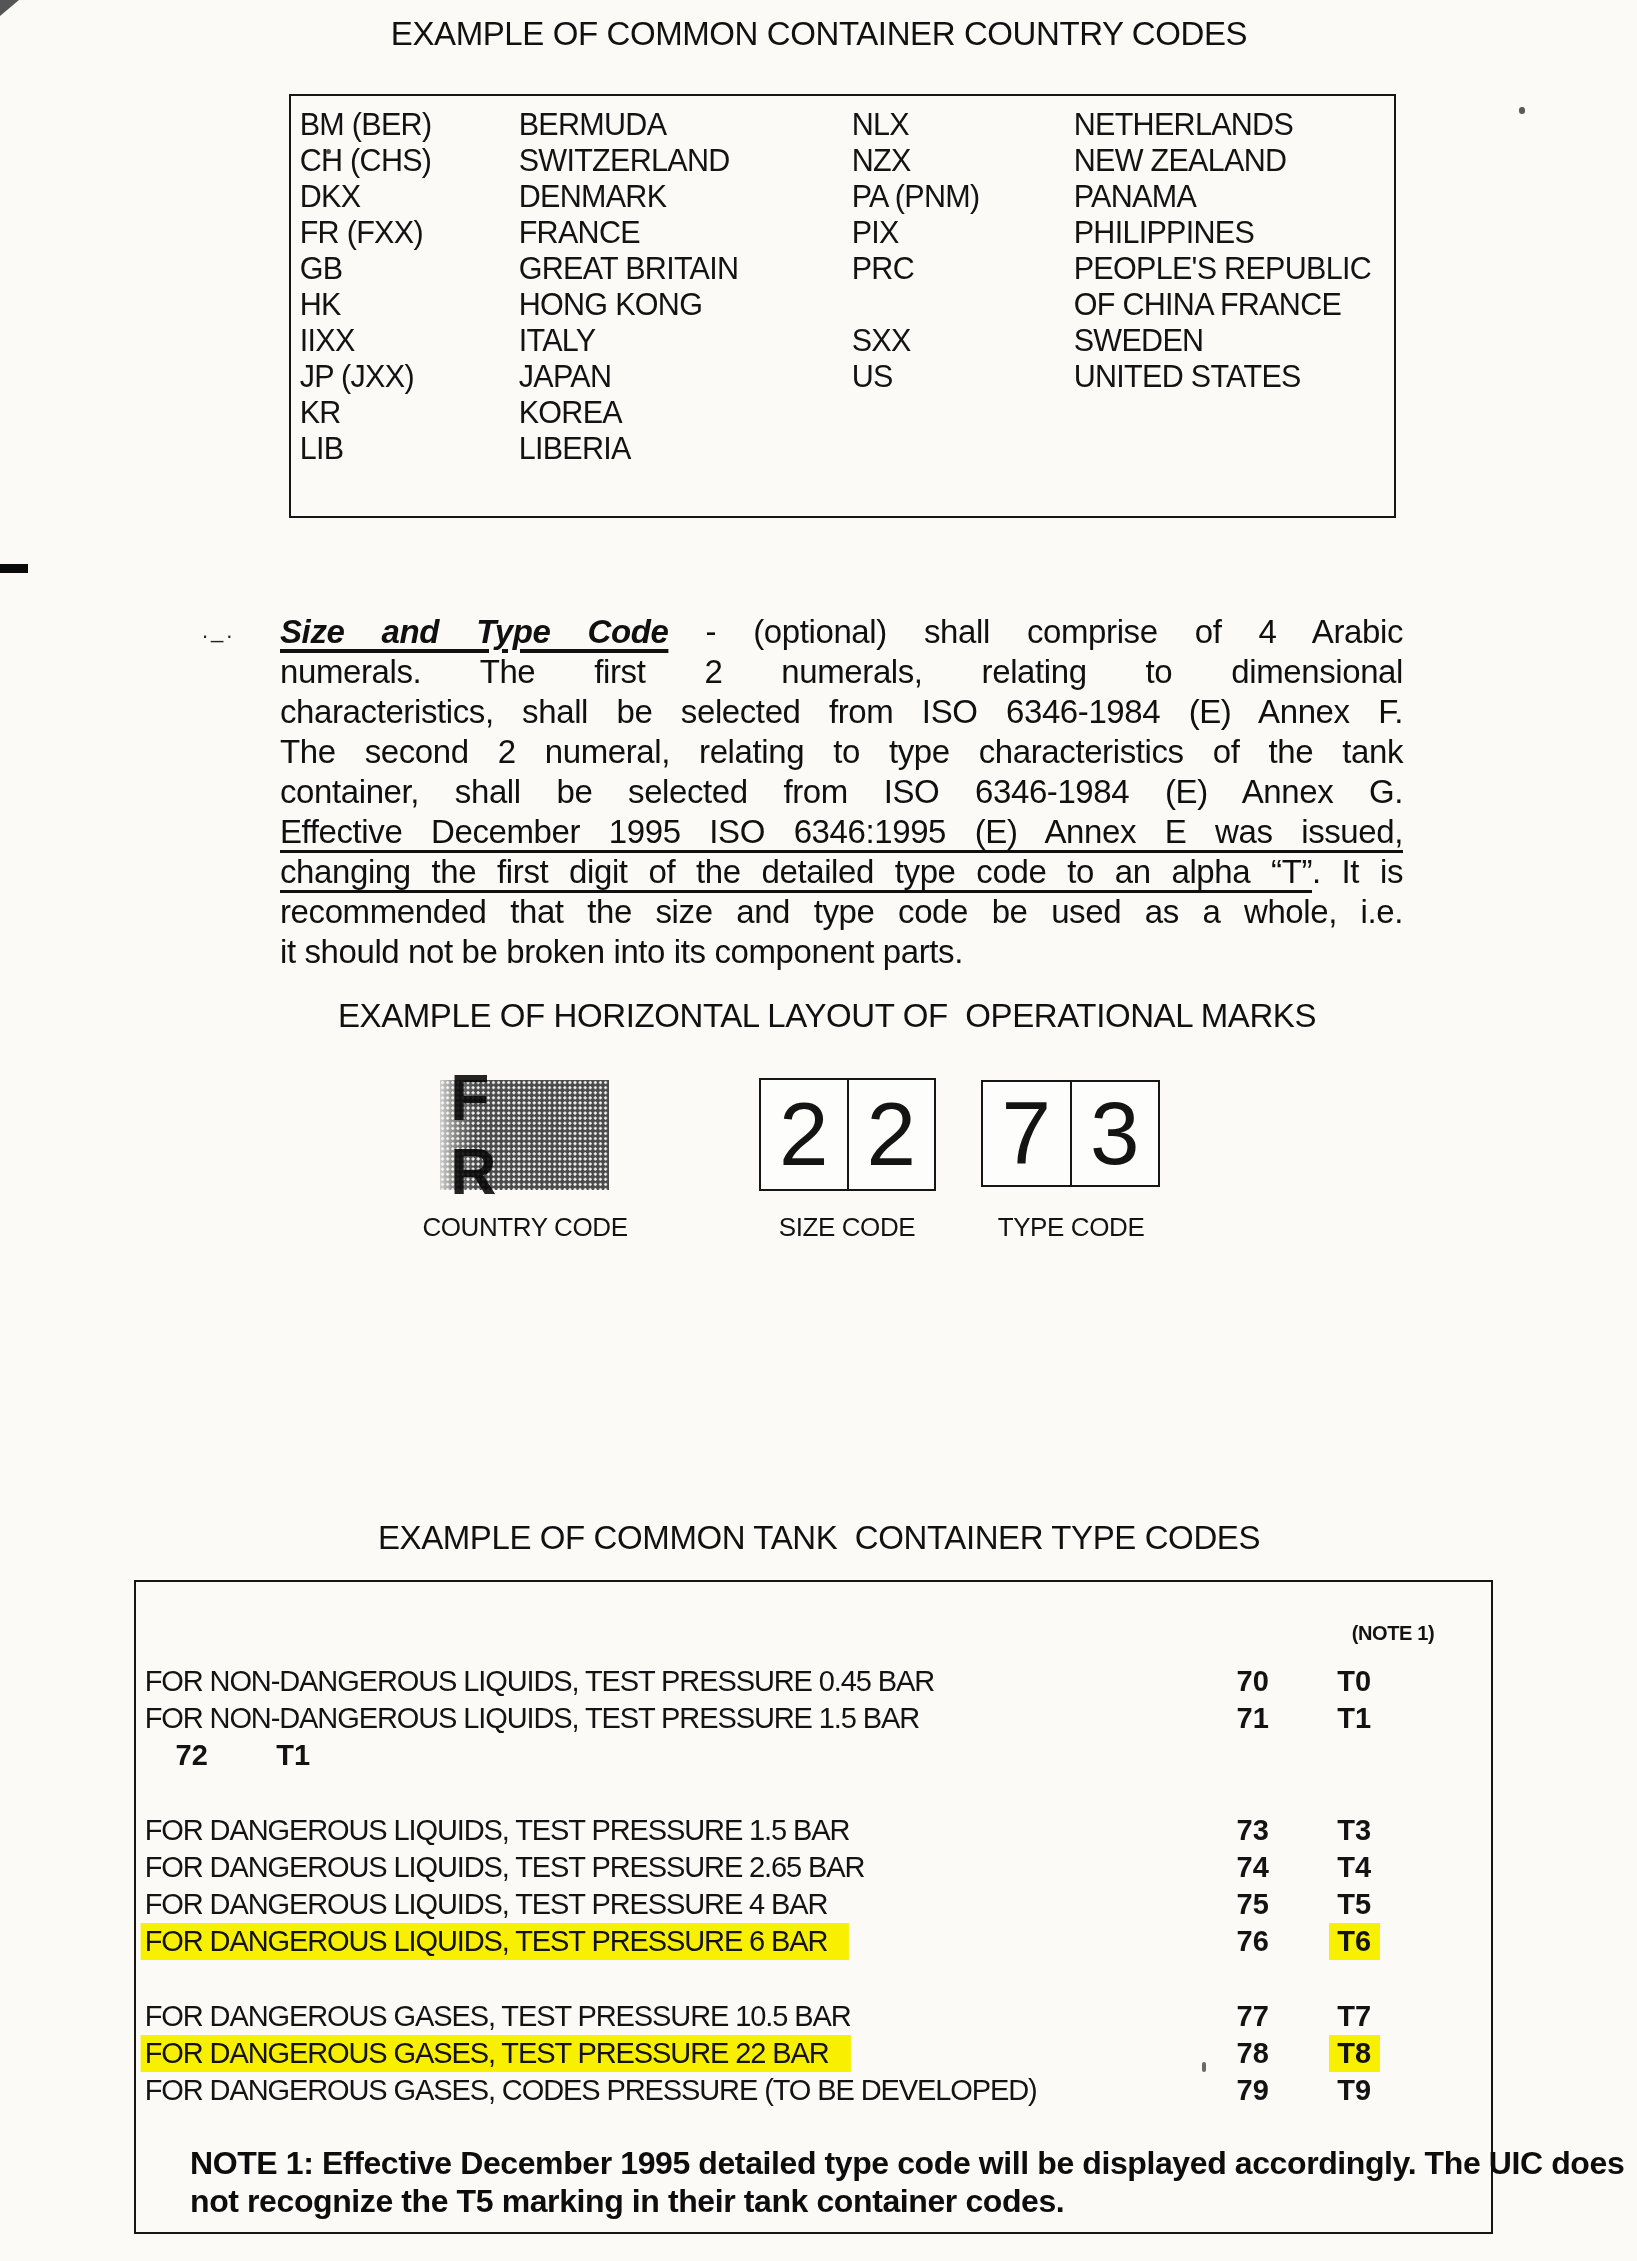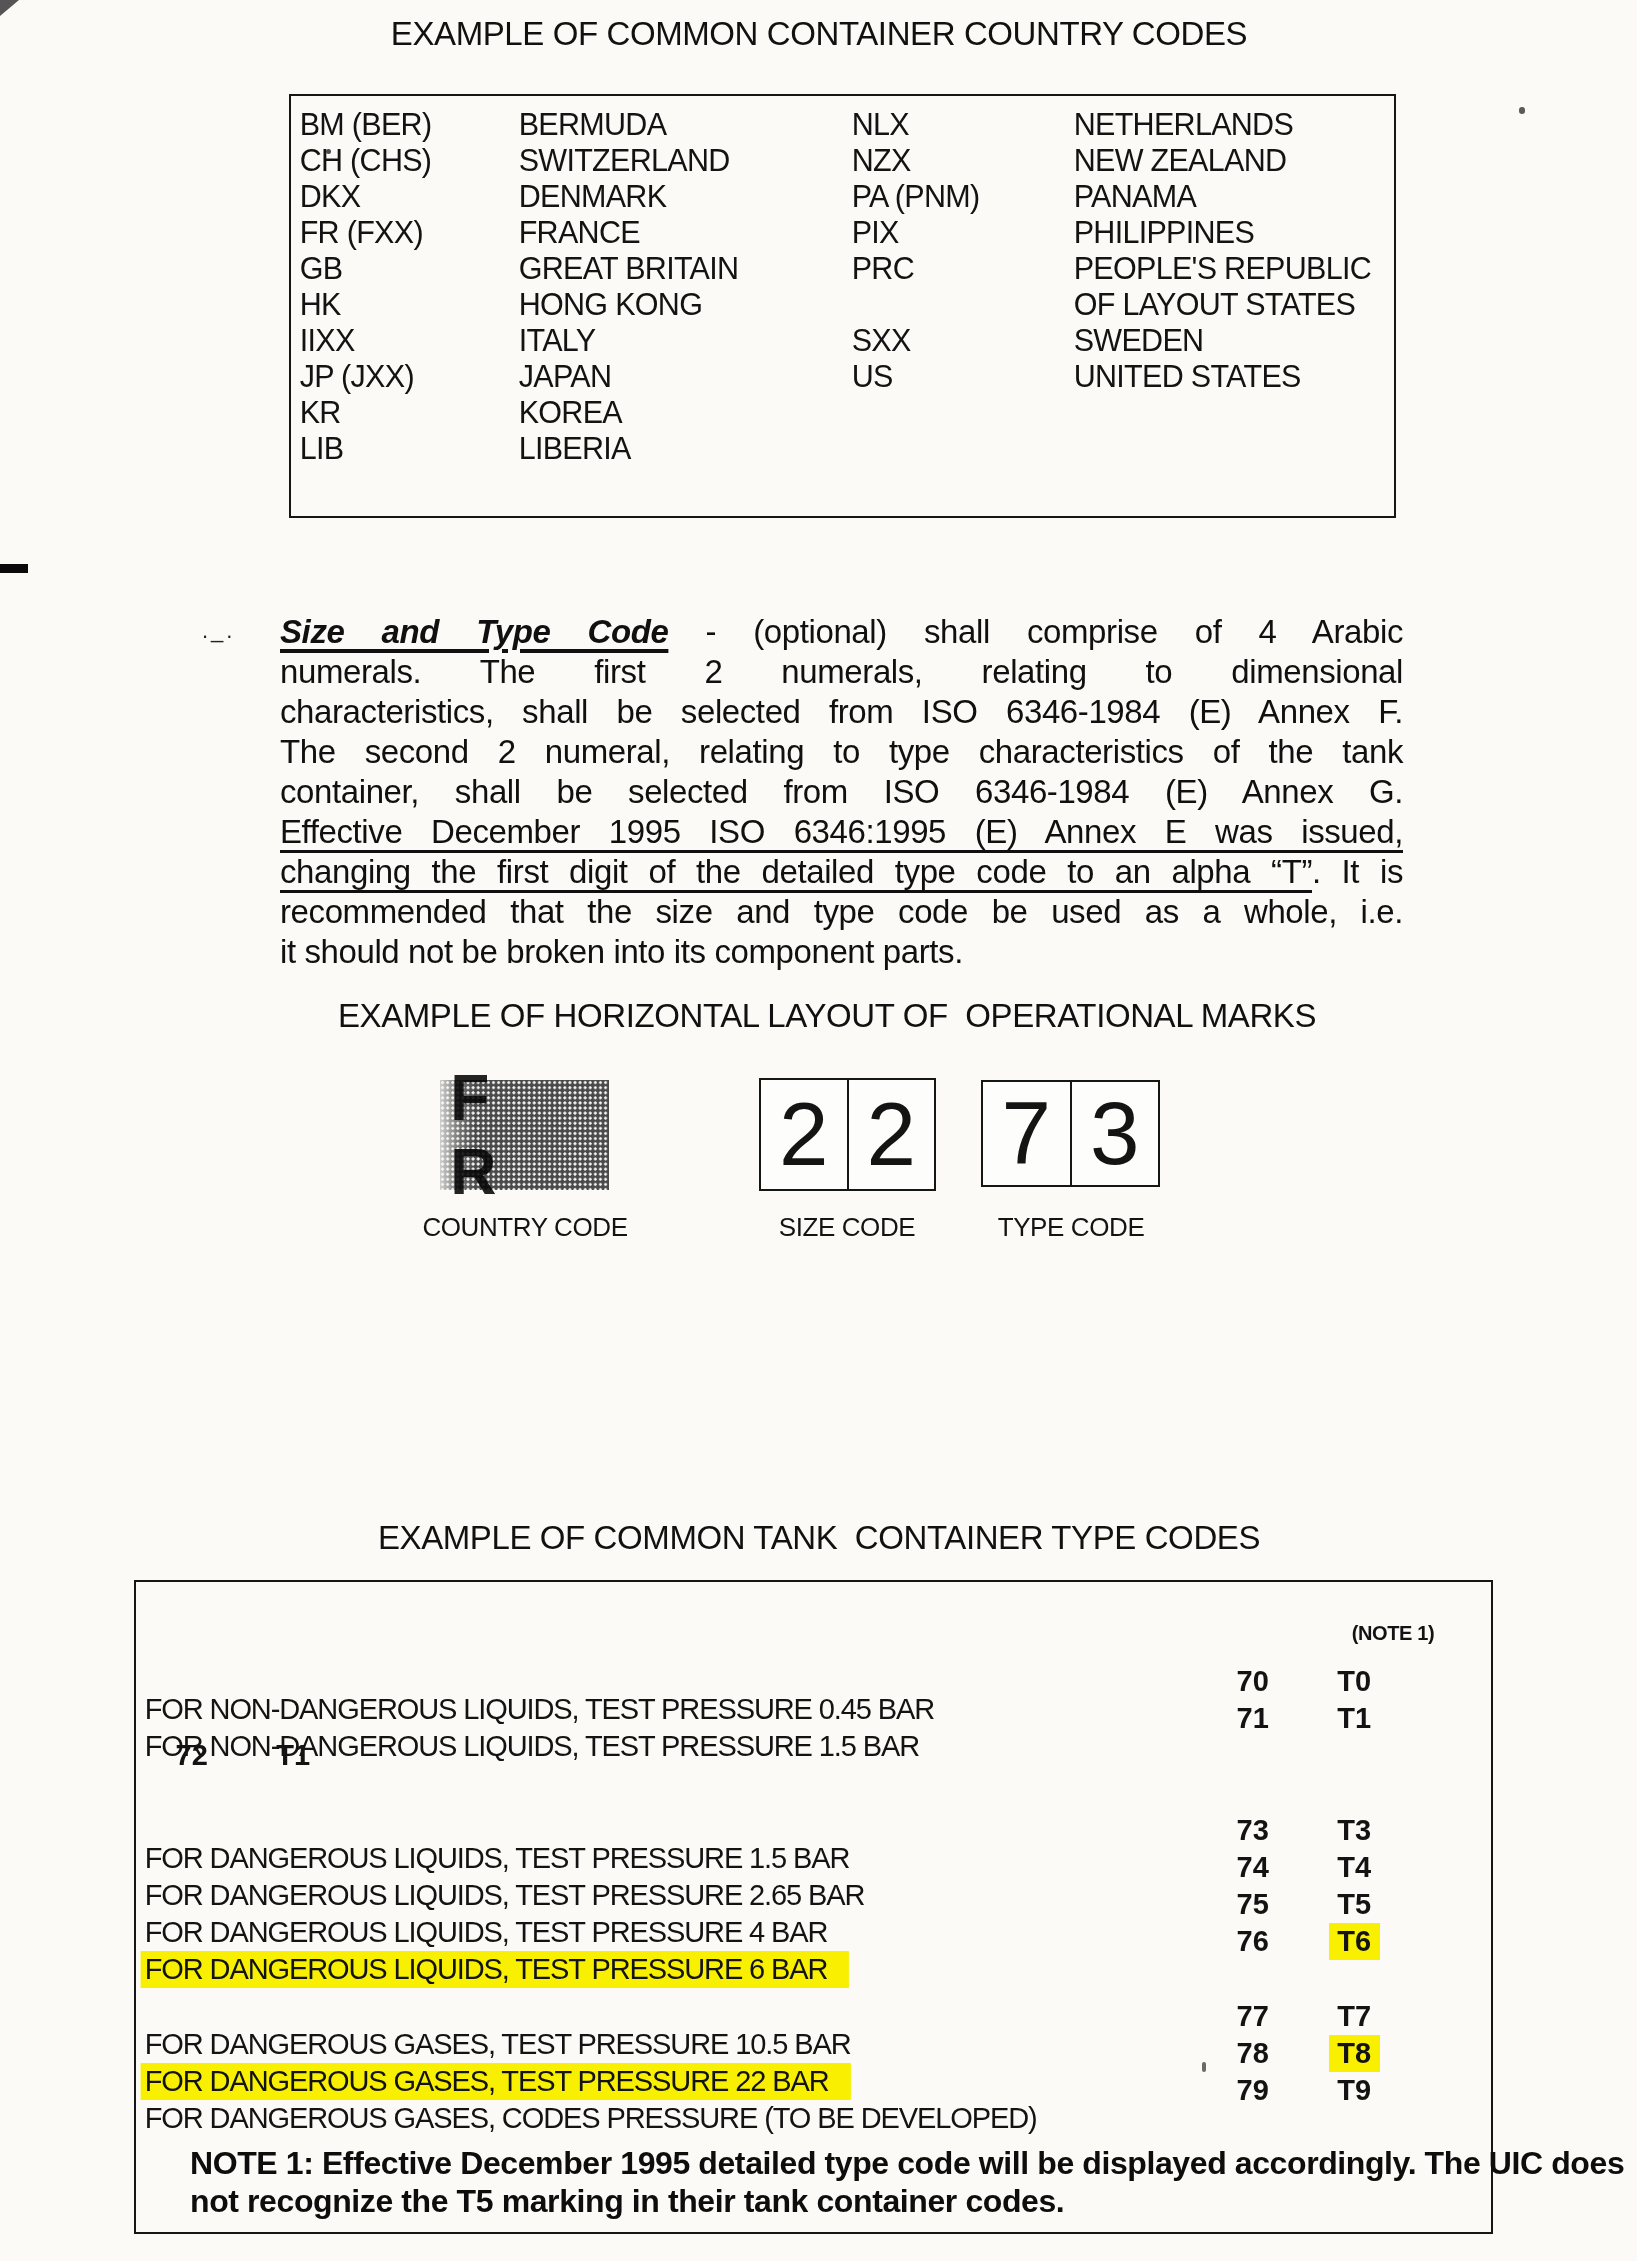--- a/index.html
+++ b/index.html
@@ -76,21 +76,21 @@
   .ttable{
     position:absolute;left:134px;top:1580px;width:1359px;height:654px;
     border:2.9px solid #161616;box-sizing:border-box;
   }
   .note-ref{
     position:absolute;left:1177px;top:40px;width:160px;text-align:center;
     font-size:20px;font-weight:700;letter-spacing:-0.4px;
   }
   .trows{position:absolute;left:8.7px;top:81px;right:2.9px;}
   .trow{display:flex;height:37px;line-height:37px;font-size:29px;letter-spacing:-1.1px;white-space:nowrap;}
-  .trow .desc{width:1061px;margin-top:28px;}
+  .trow .desc{width:1061px;}
   .trow .num{width:94px;text-align:center;font-weight:700;letter-spacing:0;}
   .trow .code{width:109px;text-align:center;font-weight:700;letter-spacing:0;}
   .tgap{height:38px;}
   .desc-text{display:inline-block;}
   .code-text{display:inline-block;padding:0 8.7px;}
   .trow.hl .desc-text{background:#f8f000;padding-right:19px;box-shadow:2.9px 0 0 #f8f000,-4.4px 0 0 #f8f000;}
   .trow.hl .code-text{background:#f8f000;}
   .tnote{
     position:absolute;left:54px;top:562px;width:1250px;
     font-size:32px;font-weight:700;letter-spacing:-0.4px;line-height:38px;color:#0d0d0d;
@@ -140,21 +140,21 @@
     <div class="crow">
       <span class="c1">GB</span>
       <span class="c2">GREAT BRITAIN</span>
       <span class="c3">PRC</span>
       <span class="c4">PEOPLE'S REPUBLIC</span>
     </div>
     <div class="crow">
       <span class="c1">HK</span>
       <span class="c2">HONG KONG</span>
       <span class="c3"></span>
-      <span class="c4">OF LAYOUT STATES</span>
+      <span class="c4">OF CHINA FRANCE</span>
     </div>
     <div class="crow">
       <span class="c1">IIXX</span>
       <span class="c2">ITALY</span>
       <span class="c3">SXX</span>
       <span class="c4">SWEDEN</span>
     </div>
     <div class="crow">
       <span class="c1">JP (JXX)</span>
       <span class="c2">JAPAN</span>

